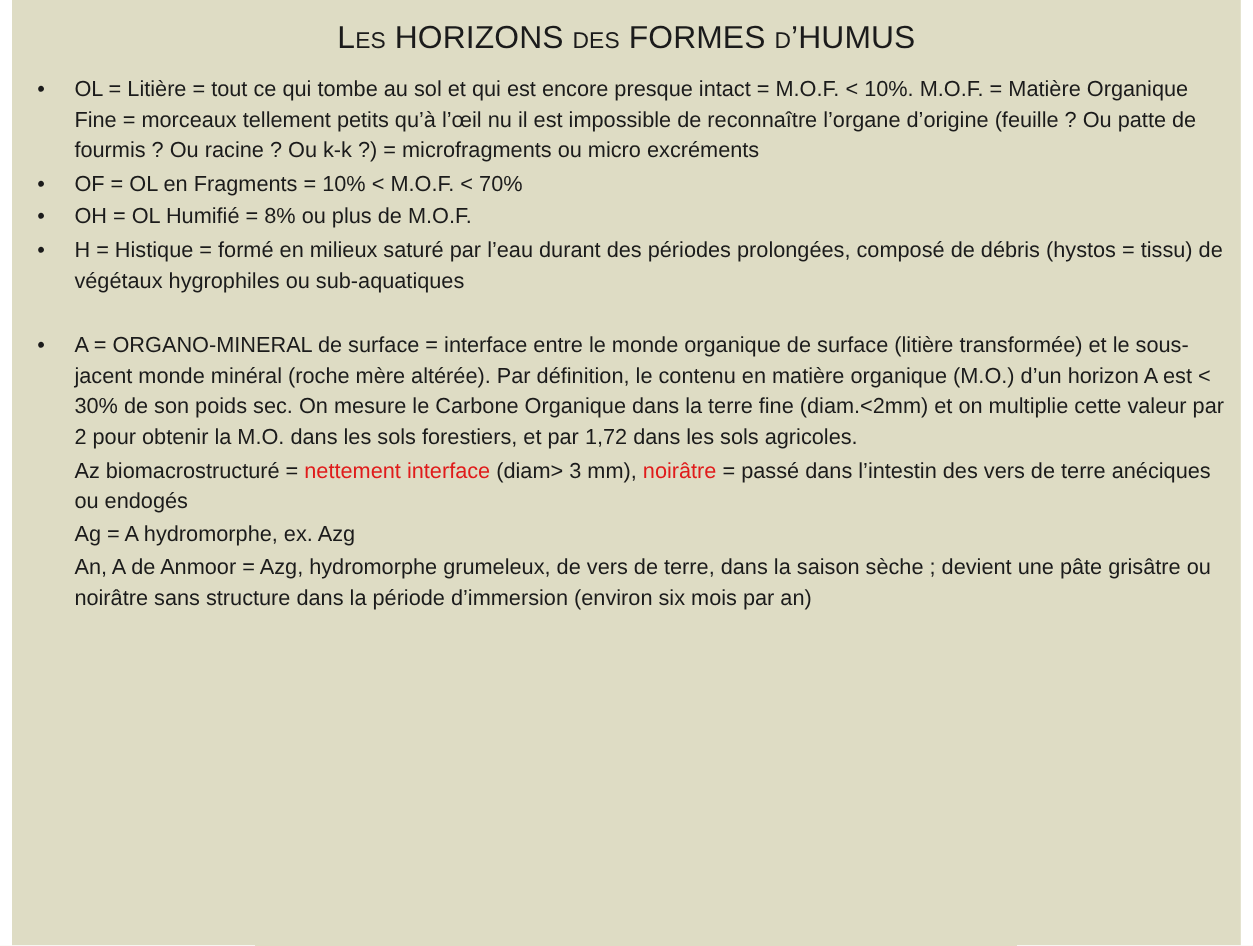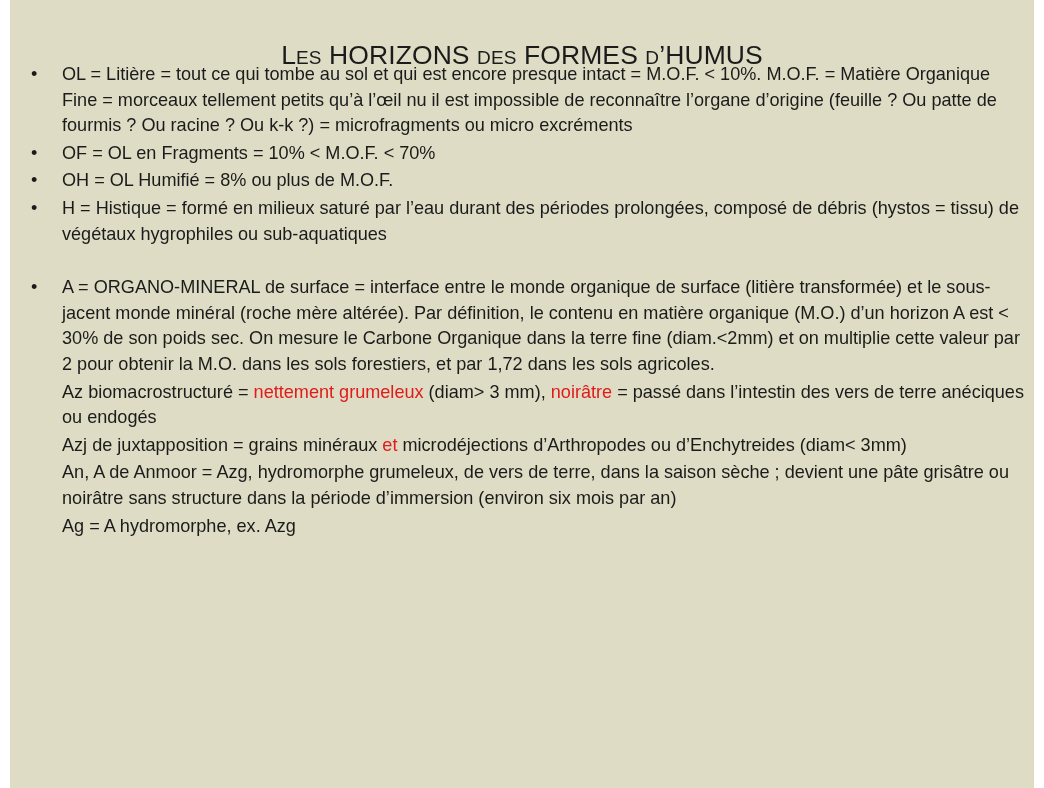--- a/index.html
+++ b/index.html
@@ -32,21 +32,20 @@
     left: 0;
     top: 16px;
     width: 100%;
     text-align: center;
     font-size: 26.5px;
     font-weight: 400;
     color: #1b1b1b;
     font-variant: small-caps;
     letter-spacing: 0.1px;
     line-height: 1.15;
-    margin-top: 24px;
   }
   .body-area {
     position: absolute;
     left: 2px;
     top: 62px;
     width: 1020px;
     box-sizing: border-box;
   }
   .bullet-row {
     position: relative;
@@ -121,33 +120,30 @@
       <div>
         <div class="bullet-row">
           <span class="dot">•</span>
           <span class="b">A</span><span> = ORGANO-MINERAL de surface = interface entre le monde organique de surface (litière transformée) et le sous-jacent monde minéral (roche mère altérée). Par définition, le contenu en matière organique (M.O.) d’un horizon A est &lt; 30% de son poids sec. On mesure le Carbone Organique dans la terre fine (diam.&lt;2mm) et on multiplie cette valeur par 2 pour obtenir la M.O. dans les sols forestiers, et par 1,72 dans les sols agricoles.</span>
         </div>
       </div>
 
       <div>
 
         <div class="plain-row">
-          <span class="b">Az</span><span> biomacrostructuré = </span><span class="red">nettement grumeleux</span><span> (diam&gt; 3 mm),  </span><span class="red">noirâtre</span><span> = passé dans l’intestin des vers de terre anéciques ou endogés</span>
+          <span class="b">Az</span><span> biomacrostructuré = </span><span class="red">nettement interface</span><span> (diam&gt; 3 mm),  </span><span class="red">noirâtre</span><span> = passé dans l’intestin des vers de terre anéciques ou endogés</span>
         </div>
 
 
+
         <div class="plain-row">
-          <span class="b">Azj</span><span> de juxtapposition = grains minéraux </span><span class="red">et</span><span> microdéjections d’Arthropodes ou d’Enchytreides (diam&lt; 3mm)</span>
+          <span>A</span><span class="b">g</span><span> = A hydromorphe, ex. Azg</span>
         </div>
 
         <div class="plain-row">
           <span class="b">An,</span><span> A de Anmoor = Azg, hydromorphe  grumeleux, de vers de terre, dans la saison sèche ; devient une pâte grisâtre ou noirâtre sans structure dans la période d’immersion (environ six mois par an)</span>
-        </div>
-
-        <div class="plain-row">
-          <span>A</span><span class="b">g</span><span> = A hydromorphe, ex. Azg</span>
         </div>
 
       </div>
 
     </div>
   </div>
 </div>
 
 </body></html>

